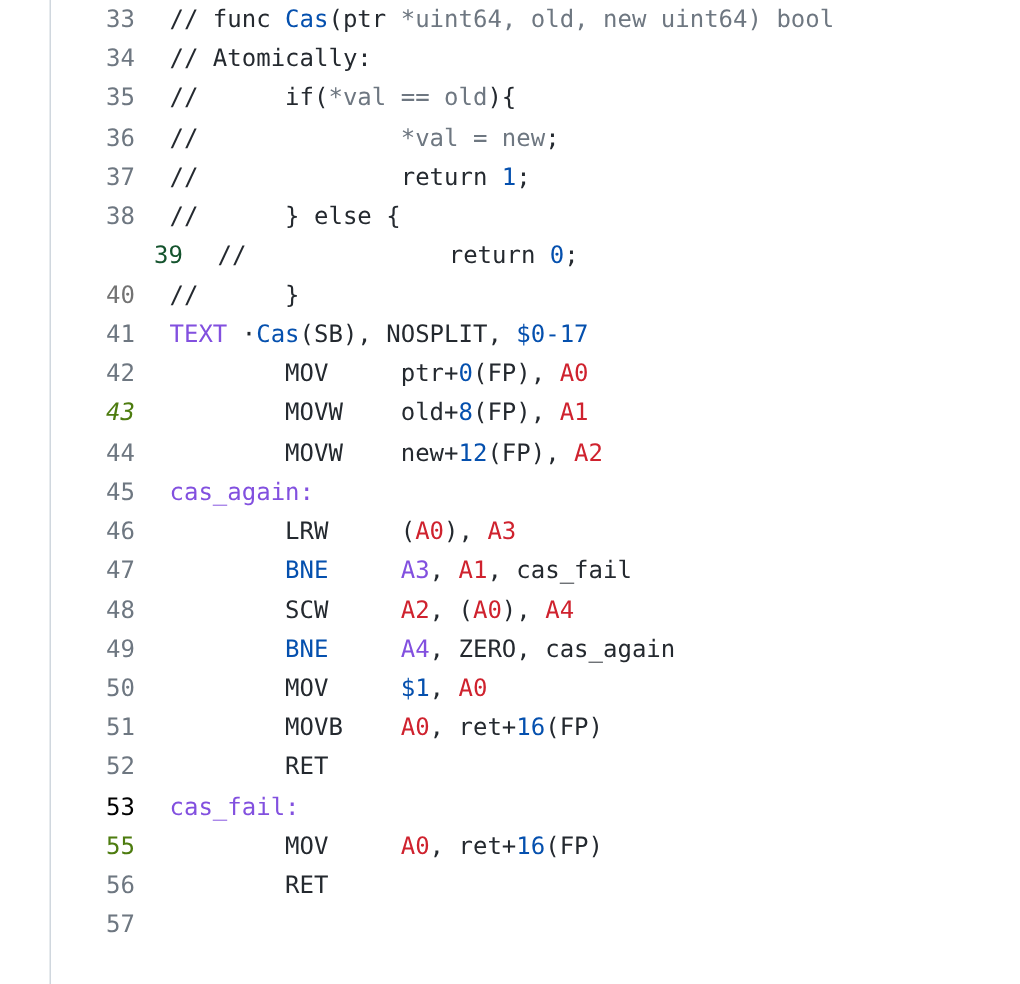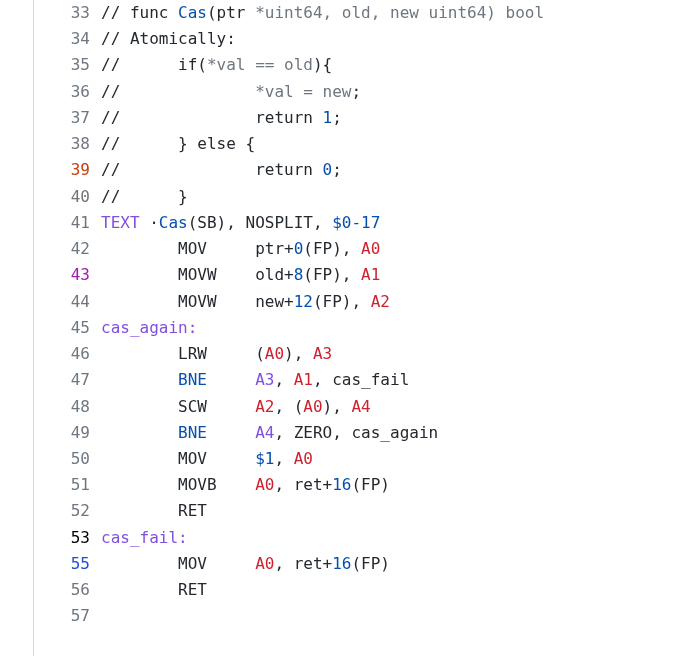--- a/index.html
+++ b/index.html
@@ -36,48 +36,48 @@
     white-space: pre;
   }
   .line-num {
     flex: 0 0 90px;
     width: 90px;
     text-align: right;
     user-select: none;
     cursor: pointer;
   }
   .line-code {
-    margin-left: 11px;
+    margin-left: 23px;
     white-space: pre;
   }
 </style>
 </head>
 <body style="background: rgb(255, 255, 255);">
 
 <div class="viewport">
   <div class="gutter-border" style="background: rgb(208, 215, 222);"></div>
   <div class="code-lines">
       <div class="code-row"><span class="line-num" style="color: rgb(110, 119, 129);">33</span><span class="line-code"><span style="color: rgb(36, 41, 47);">// func </span><span style="color: rgb(5, 80, 174);">Cas</span><span style="color: rgb(36, 41, 47);">(ptr </span><span style="color: rgb(110, 119, 129);">*uint64, old, new uint64) bool</span></span></div>
       <div class="code-row"><span class="line-num" style="color: rgb(110, 119, 129);">34</span><span class="line-code"><span style="color: rgb(36, 41, 47);">// Atomically:</span></span></div>
       <div class="code-row"><span class="line-num" style="color: rgb(110, 119, 129);">35</span><span class="line-code"><span style="color: rgb(36, 41, 47);">//      if(</span><span style="color: rgb(110, 119, 129);">*val == old</span><span style="color: rgb(36, 41, 47);">){</span></span></div>
       <div class="code-row"><span class="line-num" style="color: rgb(110, 119, 129);">36</span><span class="line-code"><span style="color: rgb(36, 41, 47);">//              </span><span style="color: rgb(110, 119, 129);">*val = new</span><span style="color: rgb(36, 41, 47);">;</span></span></div>
       <div class="code-row"><span class="line-num" style="color: rgb(110, 119, 129);">37</span><span class="line-code"><span style="color: rgb(36, 41, 47);">//              return </span><span style="color: rgb(5, 80, 174);">1</span><span style="color: rgb(36, 41, 47);">;</span></span></div>
       <div class="code-row"><span class="line-num" style="color: rgb(110, 119, 129);">38</span><span class="line-code"><span style="color: rgb(36, 41, 47);">//      } else {</span></span></div>
-      <div class="code-row"><span class="line-num" style="color: #c2410c;">39</span><span class="line-code"><span style="color: rgb(36, 41, 47);">//              return </span><span style="color: rgb(5, 80, 174);">0</span><span style="color: rgb(36, 41, 47);">;</span></span></div>
+      <div class="code-row"><span class="line-num" style="color: #14532d; margin-left: 32px;">39</span><span class="line-code"><span style="color: rgb(36, 41, 47);">//              return </span><span style="color: rgb(5, 80, 174);">0</span><span style="color: rgb(36, 41, 47);">;</span></span></div>
       <div class="code-row"><span class="line-num" style="color: #737373;">40</span><span class="line-code"><span style="color: rgb(36, 41, 47);">//      }</span></span></div>
       <div class="code-row"><span class="line-num" style="color: rgb(110, 119, 129);">41</span><span class="line-code"><span style="color: rgb(130, 80, 223);">TEXT</span><span style="color: rgb(36, 41, 47);"> ·</span><span style="color: rgb(5, 80, 174);">Cas</span><span style="color: rgb(36, 41, 47);">(SB), NOSPLIT, </span><span style="color: rgb(5, 80, 174);">$0-17</span></span></div>
       <div class="code-row"><span class="line-num" style="color: rgb(110, 119, 129);">42</span><span class="line-code"><span style="color: rgb(36, 41, 47);">        MOV     ptr+</span><span style="color: rgb(5, 80, 174);">0</span><span style="color: rgb(36, 41, 47);">(FP), </span><span style="color: rgb(207, 34, 46);">A0</span></span></div>
-      <div class="code-row"><span class="line-num" style="color: #a21caf;">43</span><span class="line-code"><span style="color: rgb(36, 41, 47);">        MOVW    old+</span><span style="color: rgb(5, 80, 174);">8</span><span style="color: rgb(36, 41, 47);">(FP), </span><span style="color: rgb(207, 34, 46);">A1</span></span></div>
+      <div class="code-row"><span class="line-num" style="color: #4d7c0f; font-style: italic;">43</span><span class="line-code"><span style="color: rgb(36, 41, 47);">        MOVW    old+</span><span style="color: rgb(5, 80, 174);">8</span><span style="color: rgb(36, 41, 47);">(FP), </span><span style="color: rgb(207, 34, 46);">A1</span></span></div>
       <div class="code-row"><span class="line-num" style="color: rgb(110, 119, 129);">44</span><span class="line-code"><span style="color: rgb(36, 41, 47);">        MOVW    new+</span><span style="color: rgb(5, 80, 174);">12</span><span style="color: rgb(36, 41, 47);">(FP), </span><span style="color: rgb(207, 34, 46);">A2</span></span></div>
       <div class="code-row"><span class="line-num" style="color: rgb(110, 119, 129);">45</span><span class="line-code"><span style="color: rgb(130, 80, 223);">cas_again:</span></span></div>
       <div class="code-row"><span class="line-num" style="color: rgb(110, 119, 129);">46</span><span class="line-code"><span style="color: rgb(36, 41, 47);">        LRW     (</span><span style="color: rgb(207, 34, 46);">A0</span><span style="color: rgb(36, 41, 47);">), </span><span style="color: rgb(207, 34, 46);">A3</span></span></div>
       <div class="code-row"><span class="line-num" style="color: rgb(110, 119, 129);">47</span><span class="line-code"><span style="color: rgb(36, 41, 47);">        </span><span style="color: rgb(5, 80, 174);">BNE</span><span style="color: rgb(36, 41, 47);">     </span><span style="color: rgb(130, 80, 223);">A3</span><span style="color: rgb(36, 41, 47);">, </span><span style="color: rgb(207, 34, 46);">A1</span><span style="color: rgb(36, 41, 47);">, cas_fail</span></span></div>
       <div class="code-row"><span class="line-num" style="color: rgb(110, 119, 129);">48</span><span class="line-code"><span style="color: rgb(36, 41, 47);">        SCW     </span><span style="color: rgb(207, 34, 46);">A2</span><span style="color: rgb(36, 41, 47);">, (</span><span style="color: rgb(207, 34, 46);">A0</span><span style="color: rgb(36, 41, 47);">), </span><span style="color: rgb(207, 34, 46);">A4</span></span></div>
       <div class="code-row"><span class="line-num" style="color: rgb(110, 119, 129);">49</span><span class="line-code"><span style="color: rgb(36, 41, 47);">        </span><span style="color: rgb(5, 80, 174);">BNE</span><span style="color: rgb(36, 41, 47);">     </span><span style="color: rgb(130, 80, 223);">A4</span><span style="color: rgb(36, 41, 47);">, ZERO, cas_again</span></span></div>
       <div class="code-row"><span class="line-num" style="color: rgb(110, 119, 129);">50</span><span class="line-code"><span style="color: rgb(36, 41, 47);">        MOV     </span><span style="color: rgb(5, 80, 174);">$1</span><span style="color: rgb(36, 41, 47);">, </span><span style="color: rgb(207, 34, 46);">A0</span></span></div>
       <div class="code-row"><span class="line-num" style="color: rgb(110, 119, 129);">51</span><span class="line-code"><span style="color: rgb(36, 41, 47);">        MOVB    </span><span style="color: rgb(207, 34, 46);">A0</span><span style="color: rgb(36, 41, 47);">, ret+</span><span style="color: rgb(5, 80, 174);">16</span><span style="color: rgb(36, 41, 47);">(FP)</span></span></div>
       <div class="code-row"><span class="line-num" style="color: rgb(110, 119, 129);">52</span><span class="line-code"><span style="color: rgb(36, 41, 47);">        RET</span></span></div>
       <div class="code-row"><span class="line-num" style="color: #000000;">53</span><span class="line-code"><span style="color: rgb(130, 80, 223);">cas_fail:</span></span></div>
-      <div class="code-row"><span class="line-num" style="color: #1d4ed8;">55</span><span class="line-code"><span style="color: rgb(36, 41, 47);">        MOV     </span><span style="color: rgb(207, 34, 46);">A0</span><span style="color: rgb(36, 41, 47);">, ret+</span><span style="color: rgb(5, 80, 174);">16</span><span style="color: rgb(36, 41, 47);">(FP)</span></span></div>
+      <div class="code-row"><span class="line-num" style="color: #4d7c0f;">55</span><span class="line-code"><span style="color: rgb(36, 41, 47);">        MOV     </span><span style="color: rgb(207, 34, 46);">A0</span><span style="color: rgb(36, 41, 47);">, ret+</span><span style="color: rgb(5, 80, 174);">16</span><span style="color: rgb(36, 41, 47);">(FP)</span></span></div>
       <div class="code-row"><span class="line-num" style="color: rgb(110, 119, 129);">56</span><span class="line-code"><span style="color: rgb(36, 41, 47);">        RET</span></span></div>
       <div class="code-row"><span class="line-num" style="color: rgb(110, 119, 129);">57</span><span class="line-code"></span></div>
     </div>
 </div>
 
 </body></html>

